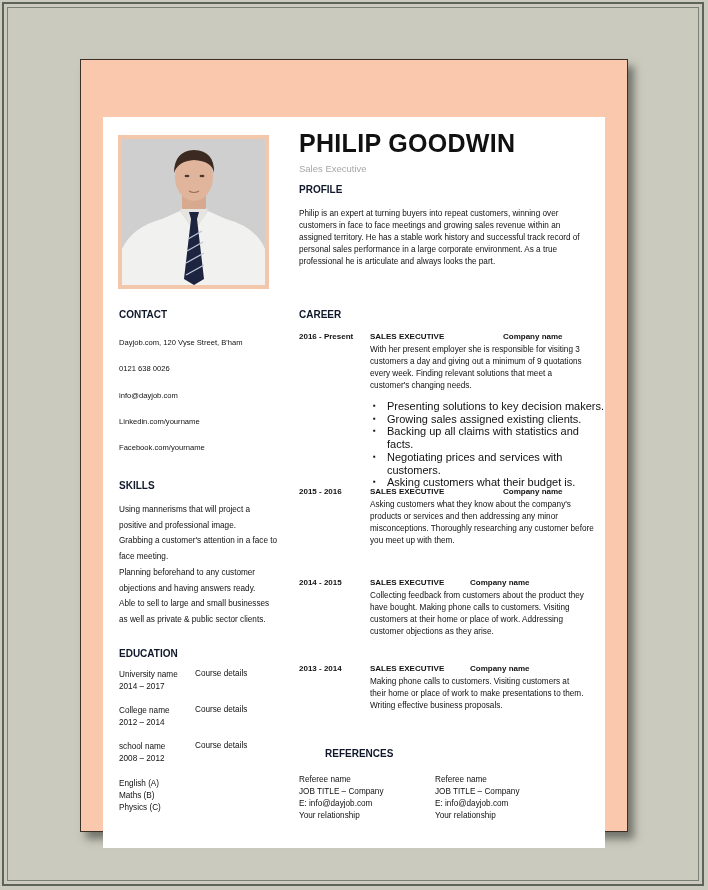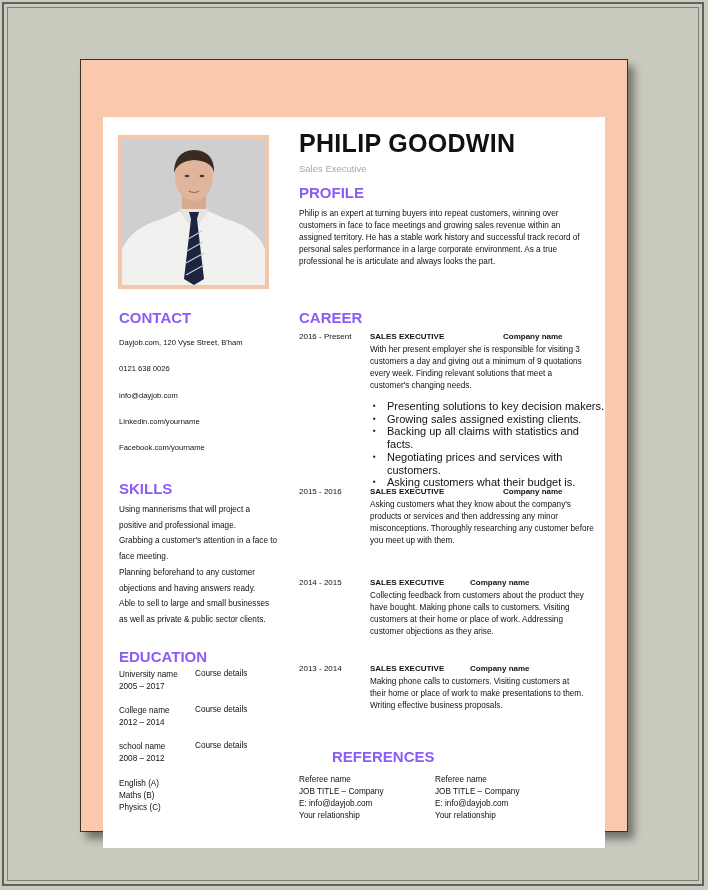--- a/index.html
+++ b/index.html
@@ -36,32 +36,32 @@
     position:relative; overflow:hidden;
   }
   .photo svg { position:absolute; left:0; top:0; width:100%; height:100%; }
 
   .name {
     position:absolute; left:196px; top:12px; font-size:25px; font-weight:bold;
     letter-spacing:0.3px; margin:0;
   }
   .subtitle { position:absolute; left:196px; top:46px; font-size:9.5px; color:#a7a7a7; }
   h2.section {
-    position:absolute; margin:0; font-size:15px; font-weight:bold; color:#8b5cf6;
+    position:absolute; margin:0; font-size:10px; font-weight:bold; color:#0f172a;
   }
   .para { position:absolute; font-size:8.2px; line-height:12px; }
 
   .contact-item { position:absolute; left:16px; font-size:7.6px; }
 
   .skill { position:absolute; left:16px; width:160px; font-size:8.2px; line-height:16px; }
 
   .edu-row { position:absolute; left:16px; font-size:8.2px; line-height:12px; }
   .edu-course { position:absolute; left:92px; font-size:8.2px; }
 
-  .job-date { position:absolute; left:196px; font-size:8px; font-weight:normal; }
+  .job-date { position:absolute; left:196px; font-size:8px; font-weight:bold; }
   .job-title { position:absolute; left:267px; font-size:8px; font-weight:bold; }
   .job-company { position:absolute; font-size:8px; font-weight:bold; }
   .job-desc { position:absolute; left:267px; width:220px; font-size:8.2px; line-height:12px; }
   ul.bullets { position:absolute; left:267px; margin:0; padding:0; list-style:none; font-size:11px; line-height:12.7px; }
   ul.bullets li { position:relative; padding-left:17px; }
   ul.bullets li::before { content:"\25AA"; position:absolute; left:3px; top:0; font-size:8px; }
 
   .ref { position:absolute; font-size:8.2px; line-height:12px; }
 </style>
 </head>
@@ -105,21 +105,21 @@
 
     <h2 class="section" style="left:16px; top:363px;">SKILLS</h2>
     <div class="skill" style="top:385px;">Using mannerisms that will project a positive and professional image.</div>
     <div class="skill" style="top:416px;">Grabbing a customer's attention in a face to face meeting.</div>
     <div class="skill" style="top:479px;">Able to sell to large and small businesses as well as private &amp; public sector clients.</div>
     <div class="skill" style="top:448px;">Planning beforehand to any customer objections and having answers ready.</div>
 
     <h2 class="section" style="left:16px; top:531px;">EDUCATION</h2>
     <div class="edu-row" style="top:552px;">University name</div>
     <div class="edu-course" style="top:552px;">Course details</div>
-    <div class="edu-row" style="top:564px;">2005 – 2017</div>
+    <div class="edu-row" style="top:564px;">2014 – 2017</div>
 
     <div class="edu-row" style="top:588px;">College name</div>
     <div class="edu-course" style="top:588px;">Course details</div>
     <div class="edu-row" style="top:600px;">2012 – 2014</div>
 
     <div class="edu-row" style="top:624px;">school name</div>
     <div class="edu-course" style="top:624px;">Course details</div>
     <div class="edu-row" style="top:636px;">2008 – 2012</div>
 
     <div class="edu-row" style="top:661px;">English (A)</div>
@@ -148,21 +148,21 @@
     <div class="job-date" style="top:461px;">2014 - 2015</div>
     <div class="job-title" style="top:461px;">SALES EXECUTIVE</div>
     <div class="job-company" style="left:367px; top:461px;">Company name</div>
     <div class="job-desc" style="top:473px;">Collecting feedback from customers about the product they have bought. Making phone calls to customers. Visiting customers at their home or place of work. Addressing customer objections as they arise.</div>
 
     <div class="job-date" style="top:547px;">2013 - 2014</div>
     <div class="job-title" style="top:547px;">SALES EXECUTIVE</div>
     <div class="job-company" style="left:367px; top:547px;">Company name</div>
     <div class="job-desc" style="top:559px; width:215px;">Making phone calls to customers. Visiting customers at their home or place of work to make presentations to them. Writing effective business proposals.</div>
 
-    <h2 class="section" style="left:204px; top:631px;padding-left:25px;">REFERENCES</h2>
+    <h2 class="section" style="left:197px; top:631px;padding-left:25px;">REFERENCES</h2>
     <div class="ref" style="left:196px; top:657px;">
       <div>Referee name</div>
       <div>JOB TITLE – Company</div>
       <div>E: info@dayjob.com</div>
       <div>Your relationship</div>
     </div>
     <div class="ref" style="left:332px; top:657px;">
       <div>Referee name</div>
       <div>JOB TITLE – Company</div>
       <div>E: info@dayjob.com</div>

